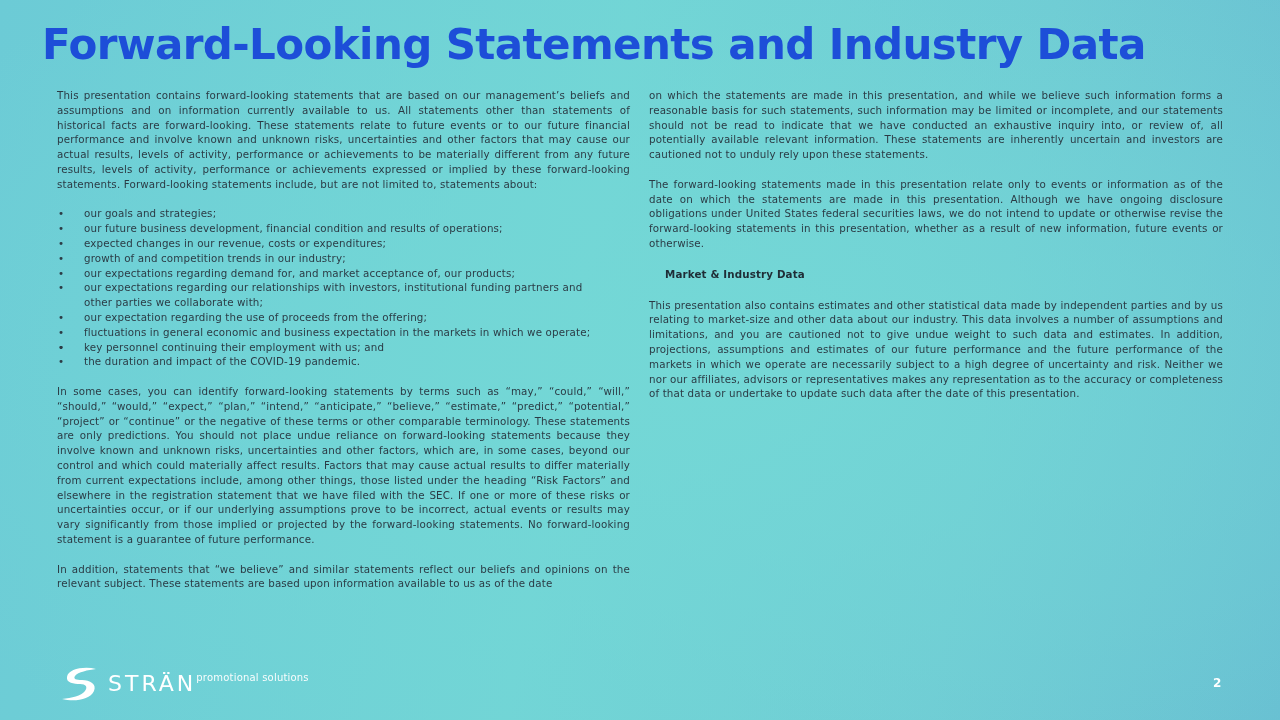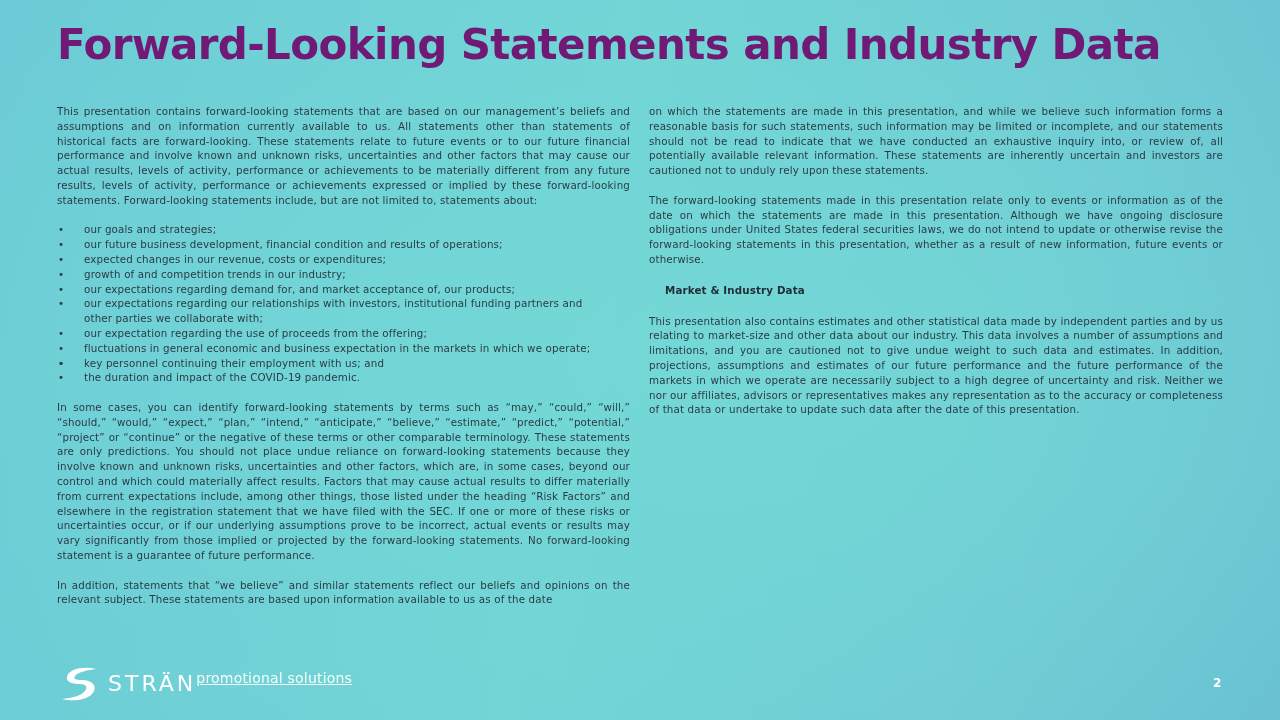--- a/index.html
+++ b/index.html
@@ -16,34 +16,34 @@
         radial-gradient(ellipse 900px 520px at 720px 360px, rgba(116,216,214,0.95) 0%, rgba(116,216,214,0) 100%),
         linear-gradient(100deg, #6ccbd6 0%, #71d4d6 45%, #6fcad4 75%, #68bfd2 100%);
       color: #2b3b45;
     }
     .slide {
       position: absolute;
       inset: 0;
     }
     .title {
       position: absolute;
-      left: 57px;
+      left: 42px;
       top: 14px;
       margin: 0;
       font-family: "DejaVu Sans", sans-serif;
       font-weight: bold;
       font-size: 42px;
       line-height: 62px;
-      color: #701a75;
+      color: #1d4ed8;
       letter-spacing: -0.6px;
       white-space: nowrap;
     }
     .col {
       position: absolute;
-      top: 104px;
+      top: 88px;
       font-size: 10.3px;
       line-height: 14.8px;
       letter-spacing: 0.15px;
       text-align: justify;
       color: #2b3b45;
     }
     .col-left { left: 57px; width: 573px; }
     .col-right { left: 649px; width: 574px; }
     .col p {
       margin: 0 0 14.8px 0;
@@ -88,25 +88,24 @@
       color: #ffffff;
     }
     .logo-name {
       font-family: "DejaVu Sans", sans-serif;
       font-size: 22px;
       line-height: 22px;
       letter-spacing: 3px;
       font-weight: normal;
     }
     .logo-tagline {
-      font-size: 14px;
+      font-size: 10px;
       line-height: 10px;
       letter-spacing: 0.2px;
       opacity: 0.95;
-      text-decoration: underline;
     }
     .page-number {
       position: absolute;
       left: 1213px;
       top: 676px;
       font-size: 12px;
       font-weight: bold;
       color: #ffffff;
     }
   </style>

